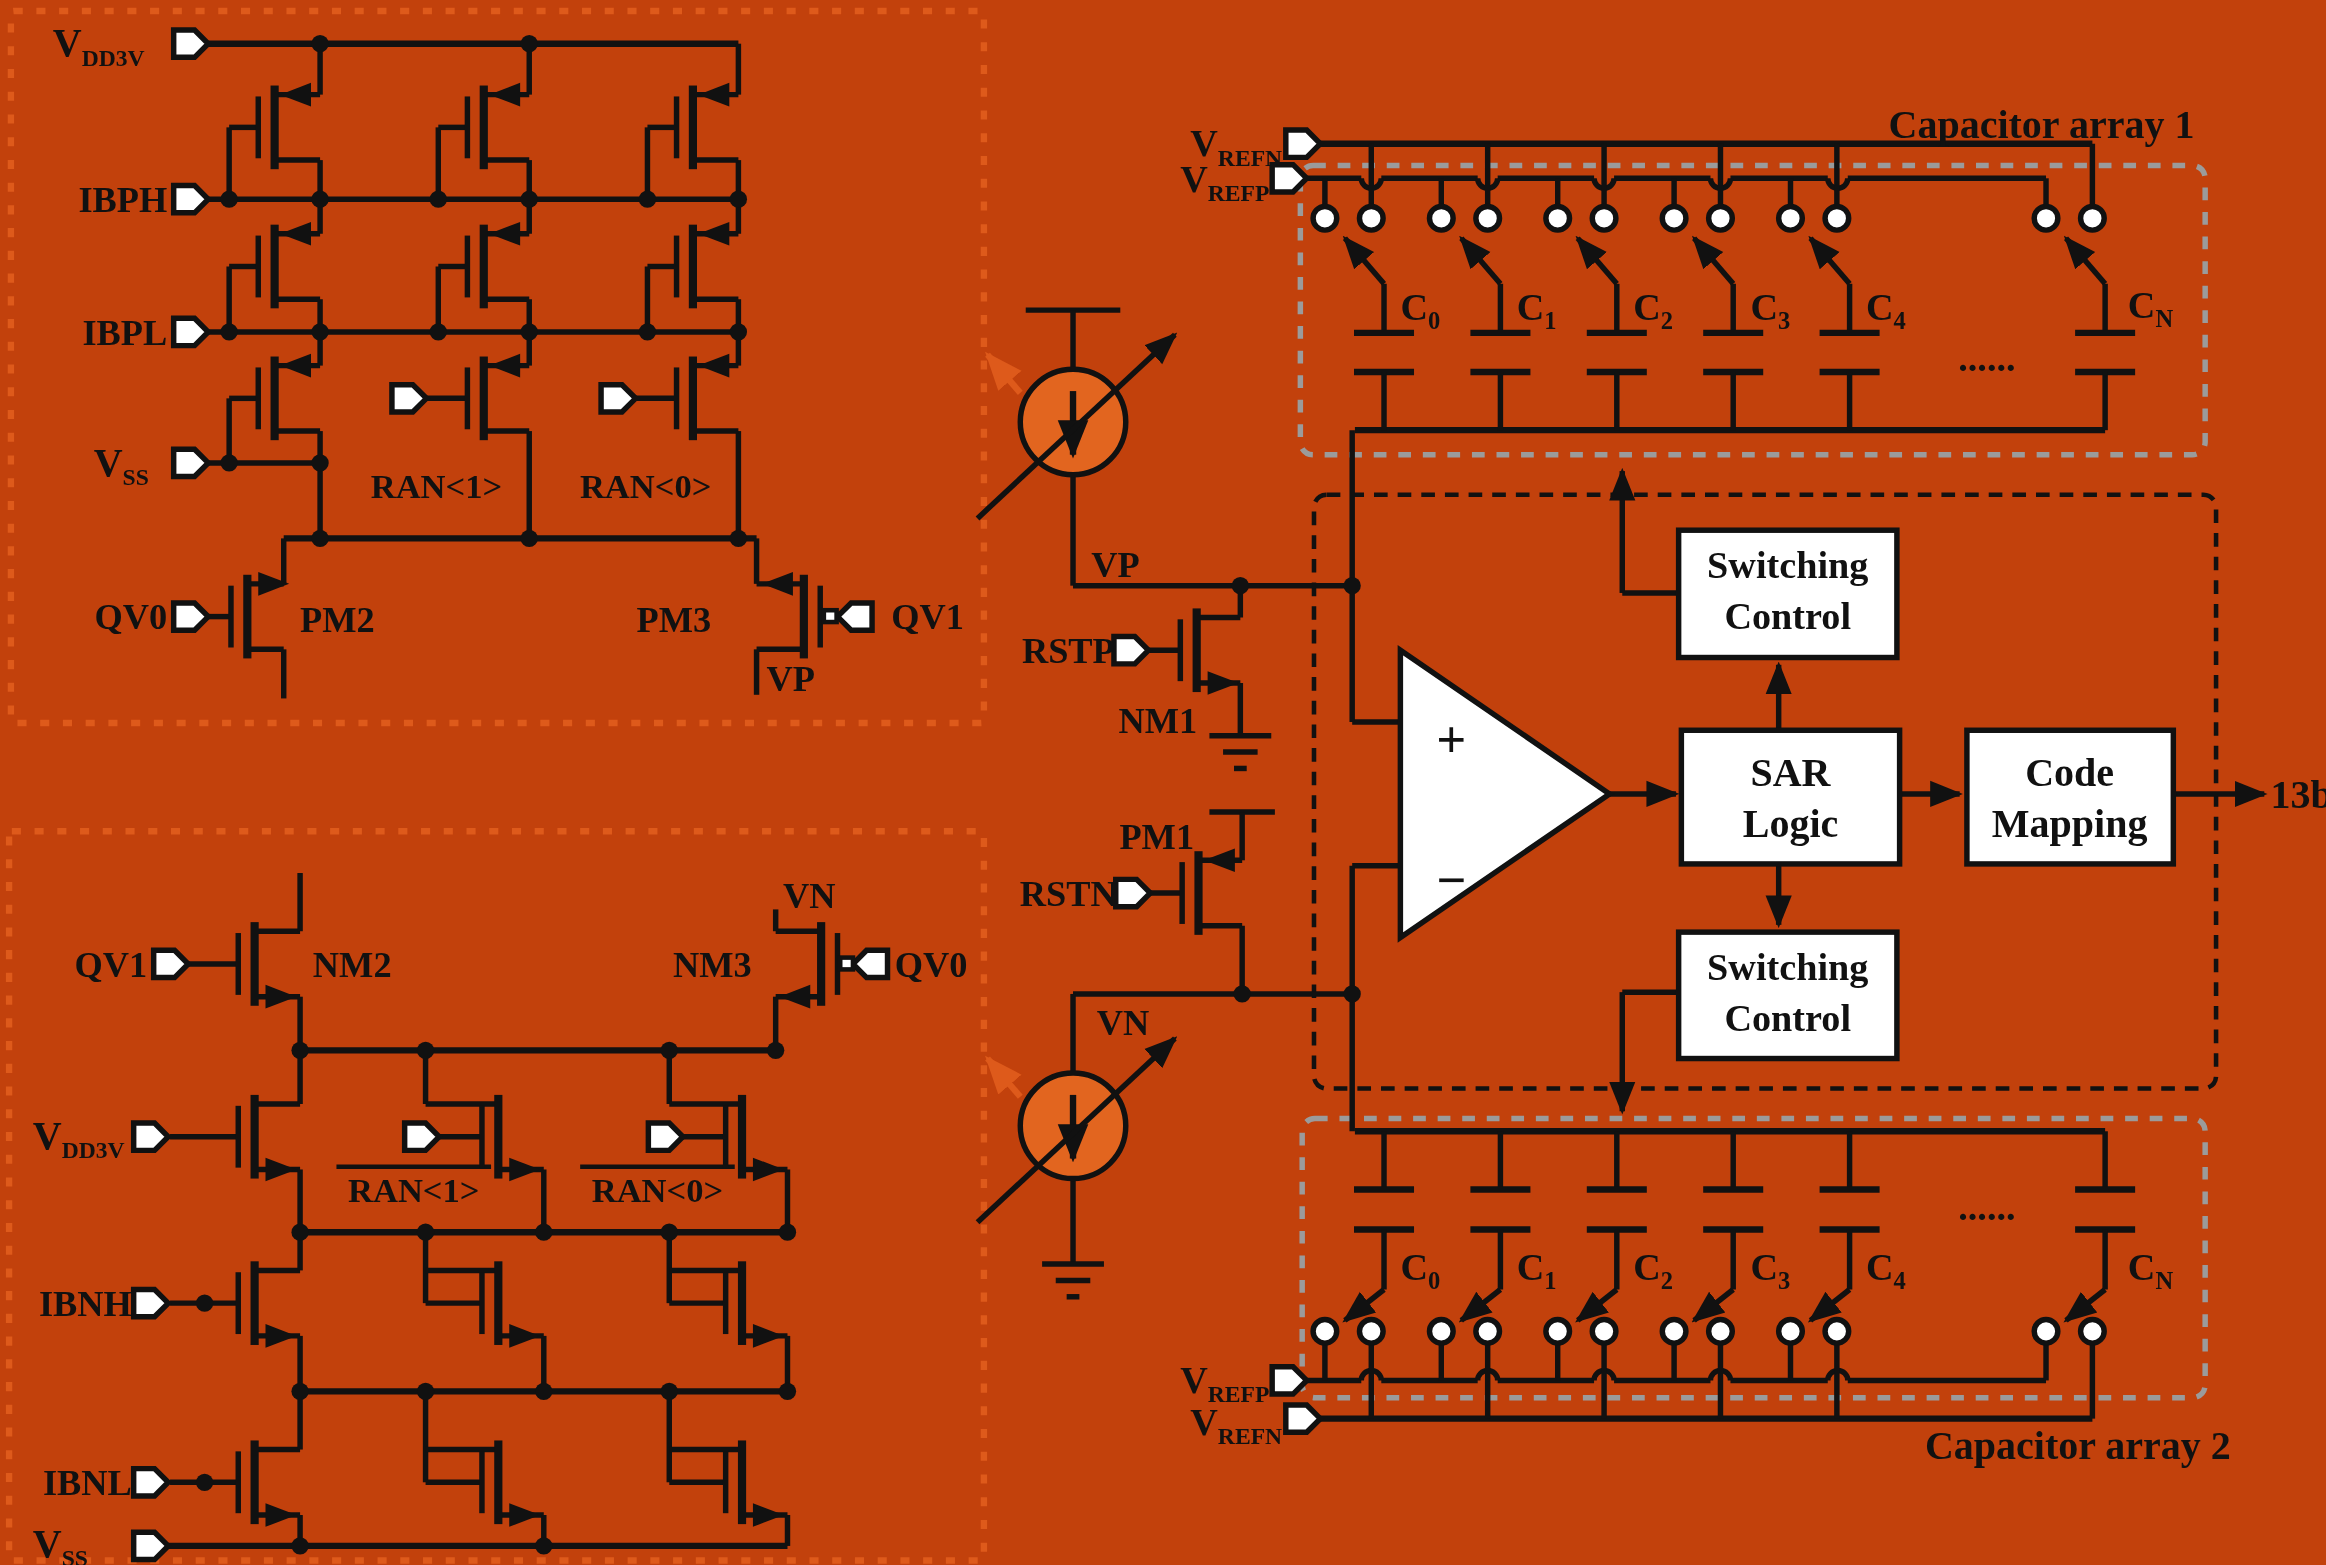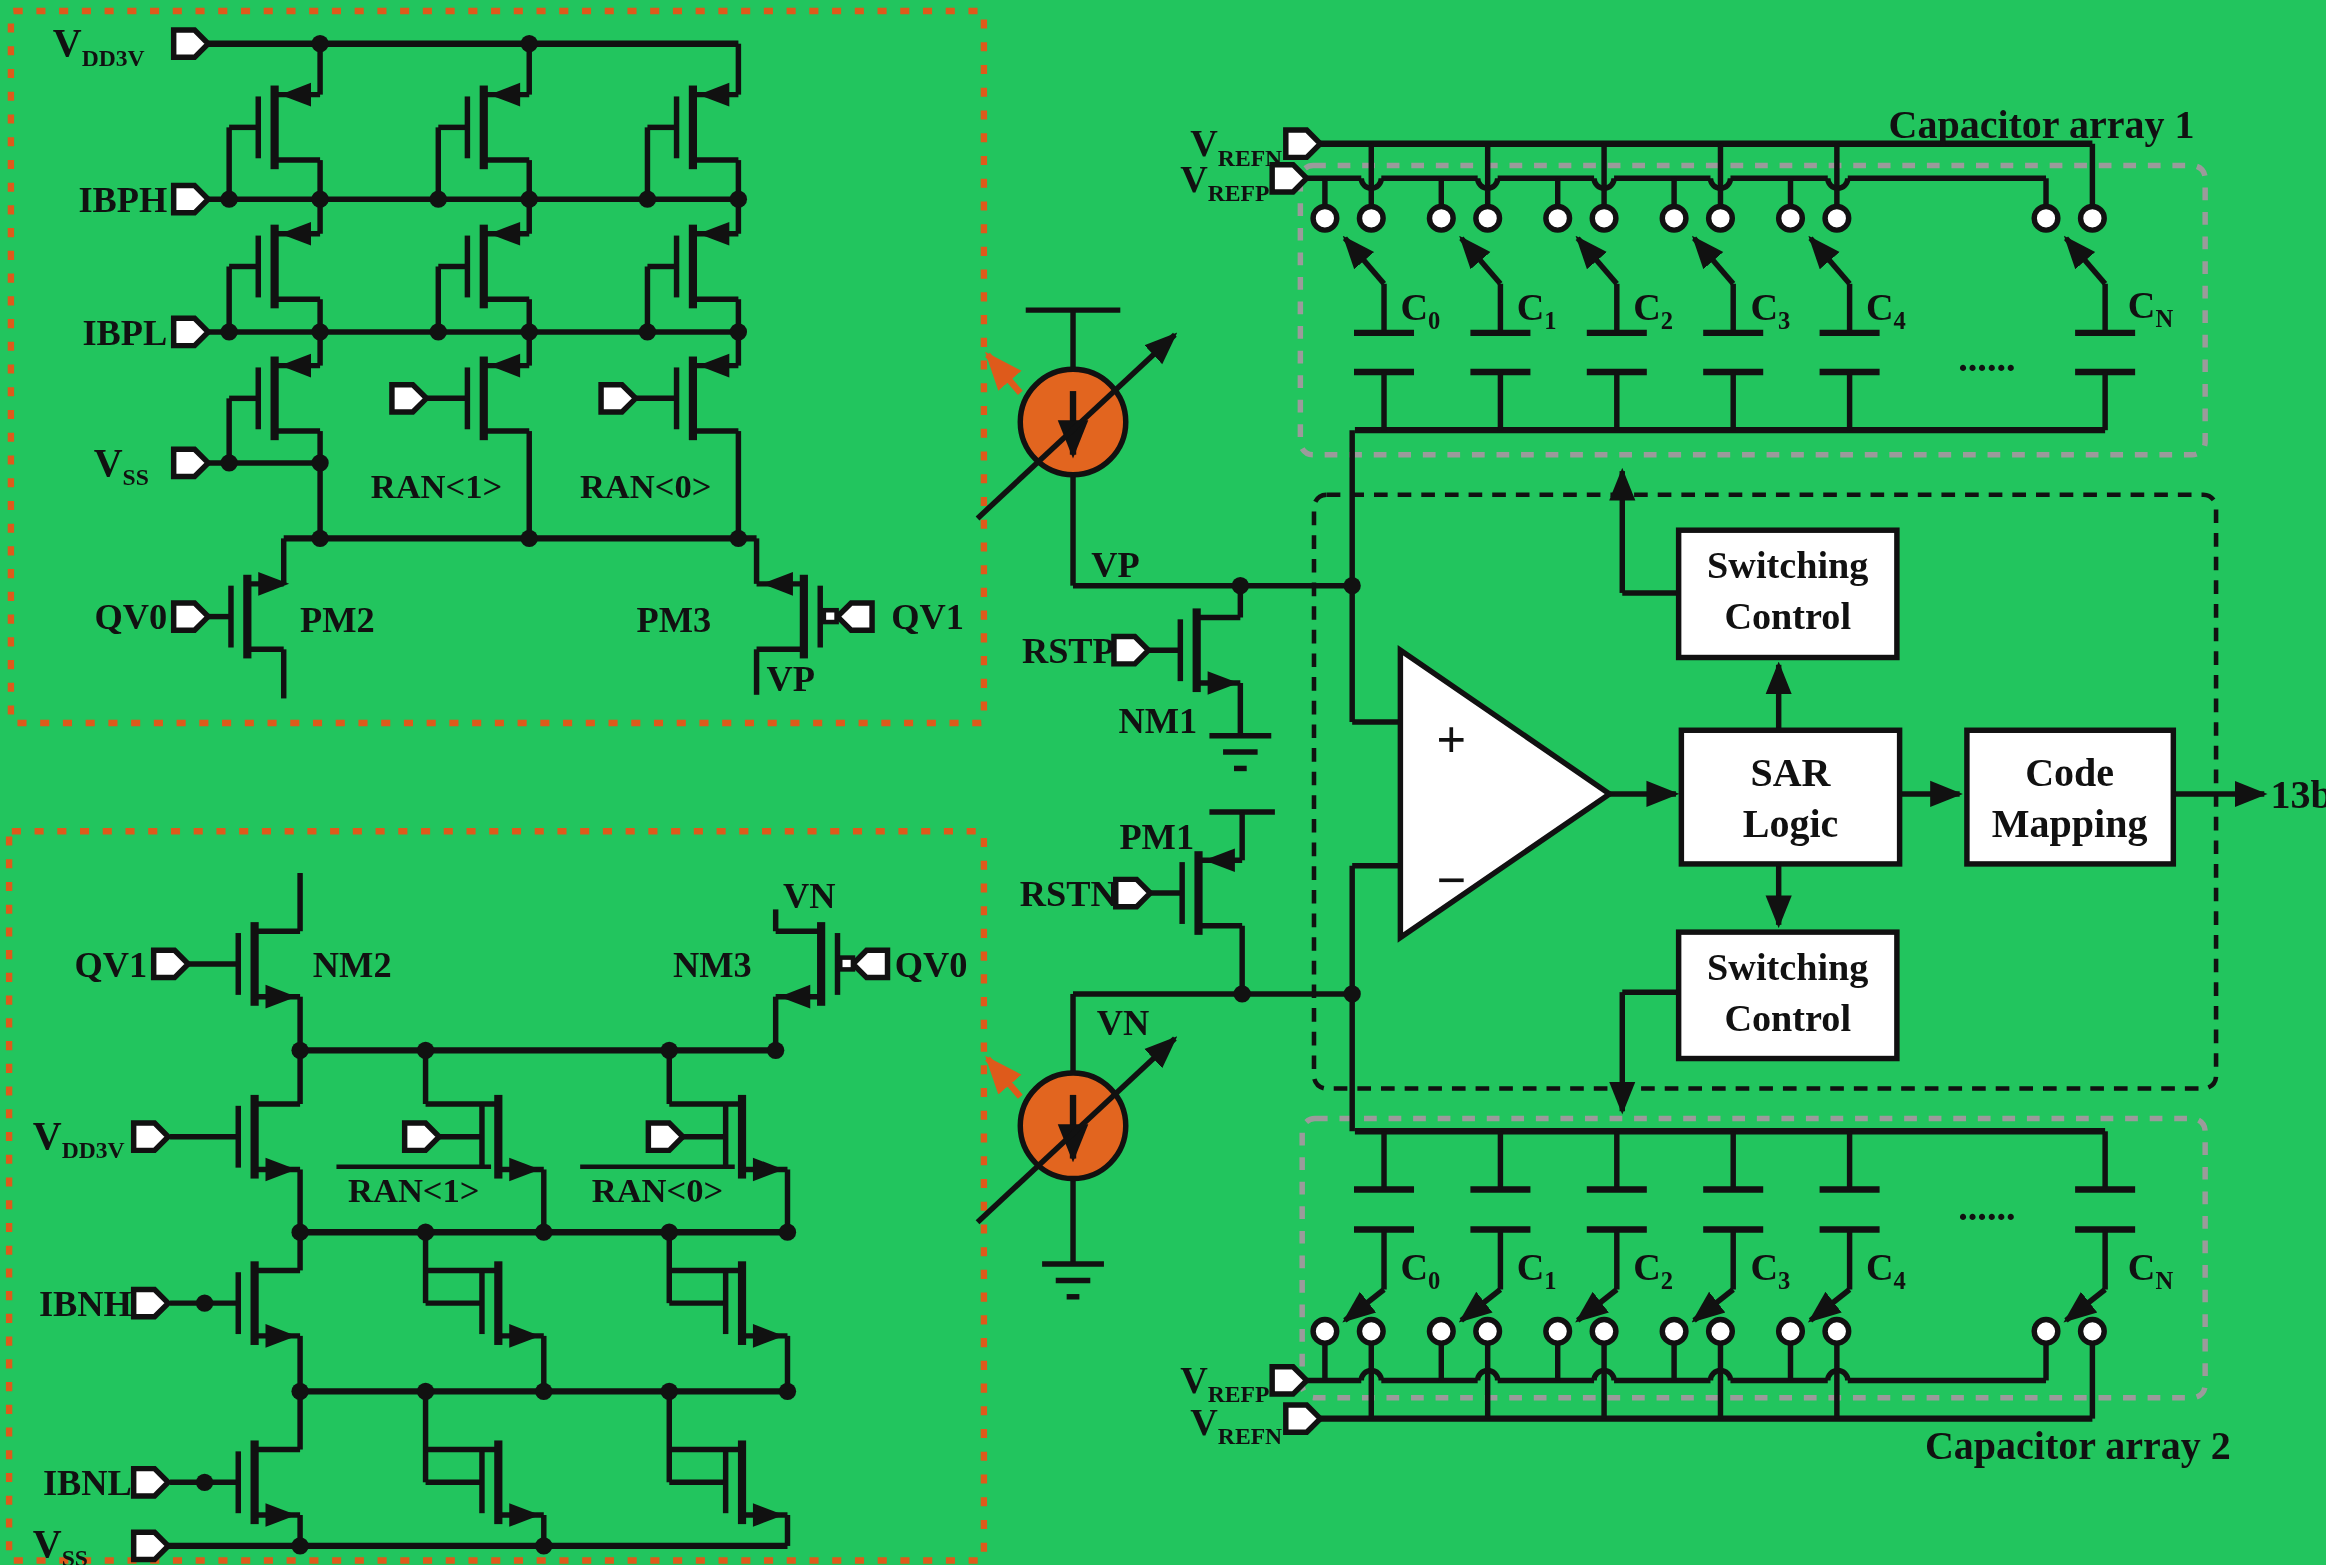--- a/index.html
+++ b/index.html
@@ -1,17 +1,17 @@
 <!DOCTYPE html>
 <html style="--accent: #DE5A1B; --fillsrc: #E2651F; --gray: #9B9B9B; --ink: #111111;font-size:14.5px"><head>
 <meta charset="utf-8">
 <style>
   :root{ --accent:#DE5A1B; --fillsrc:#E2651F; --gray:#9B9B9B; --ink:#111111; }
   html,body{margin:0;padding:0;background:#ffffff;}
-  .stage{width:2327px;height:1566px;position:relative;background:#22c55e;}
+  .stage{width:2327px;height:1566px;position:relative;background:#c2410c;}
   svg{display:block}
   .obox{fill:none;stroke:var(--accent);stroke-width:7;stroke-dasharray:10 15;}
   .gbox{fill:none;stroke:var(--gray);stroke-width:6;stroke-dasharray:14 13;}
   .cbox{fill:none;stroke:var(--ink);stroke-width:5;stroke-dasharray:15 11;}
   .blk{fill:#ffffff;stroke:var(--ink);stroke-width:6;}
   .tri{fill:#ffffff;stroke:var(--ink);stroke-width:6;}
   text{font-family:"Liberation Serif","DejaVu Serif",serif;font-weight:bold;fill:var(--ink);}
   .t40{font-size:40px;} .t38{font-size:38px;} .t42{font-size:42px;} .t44{font-size:44px;}
   .t58{font-size:58px;}
   .sub{font-size:26px;} .sub2{font-size:27px;}

